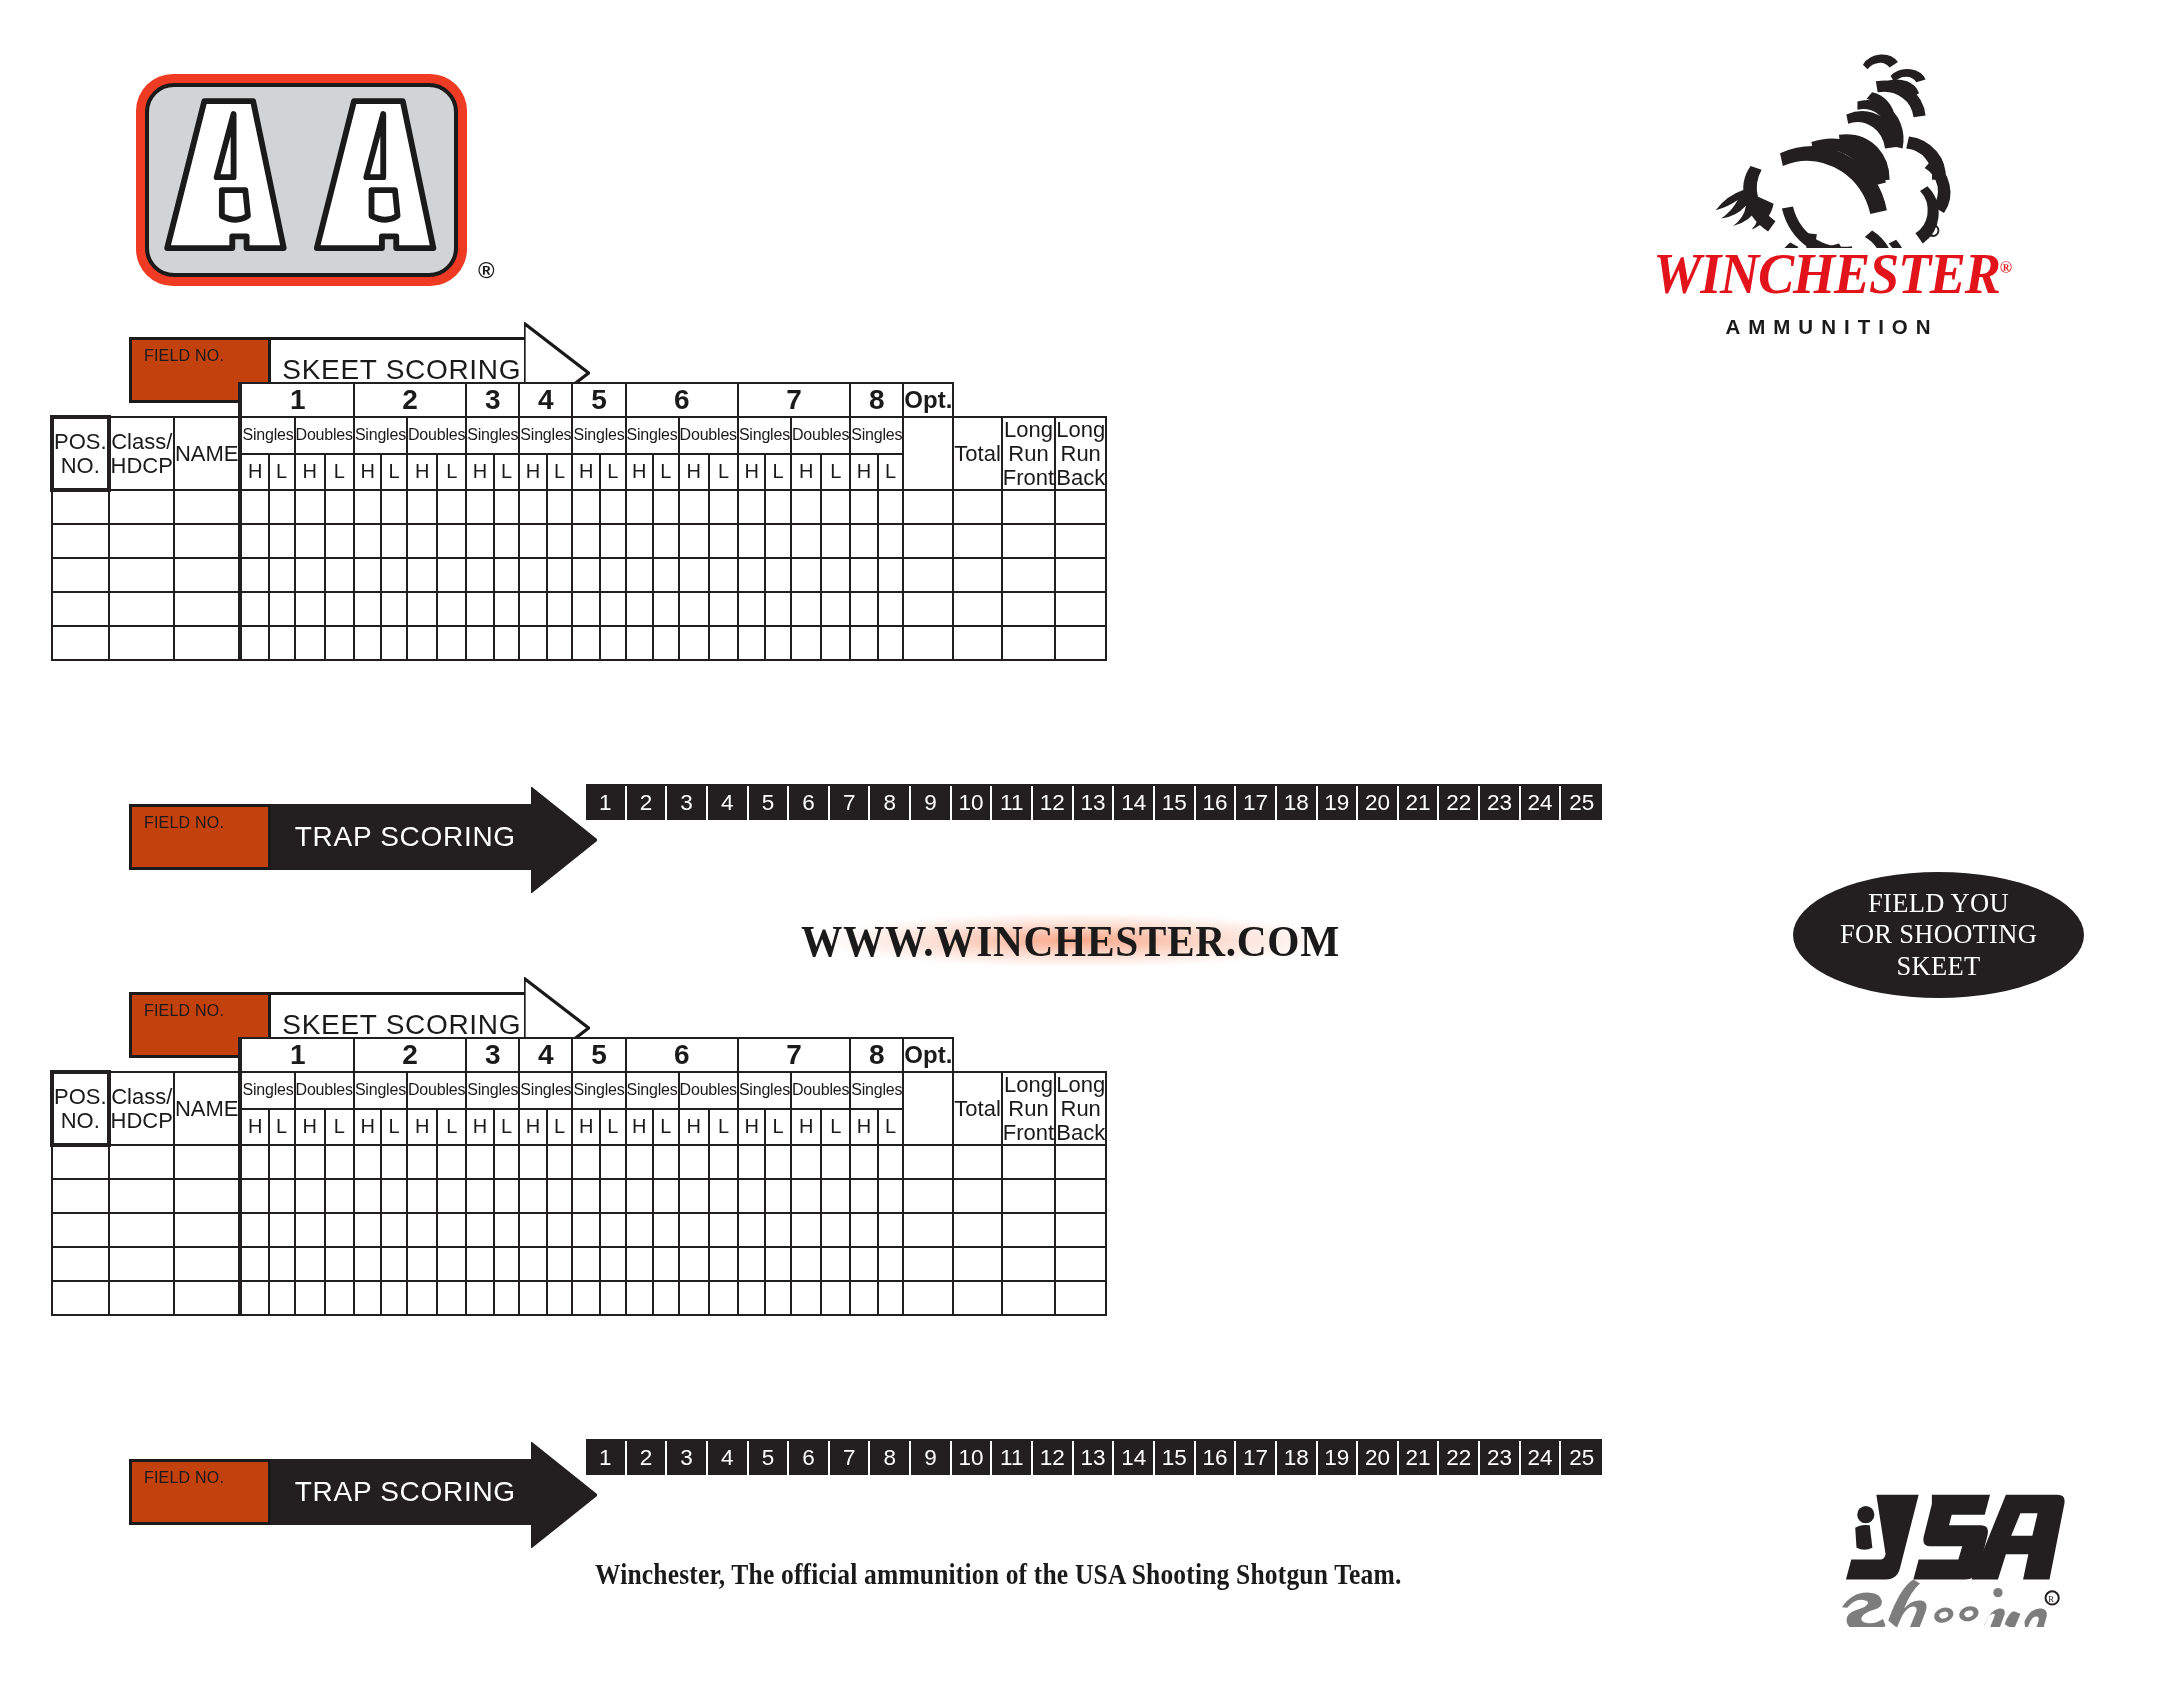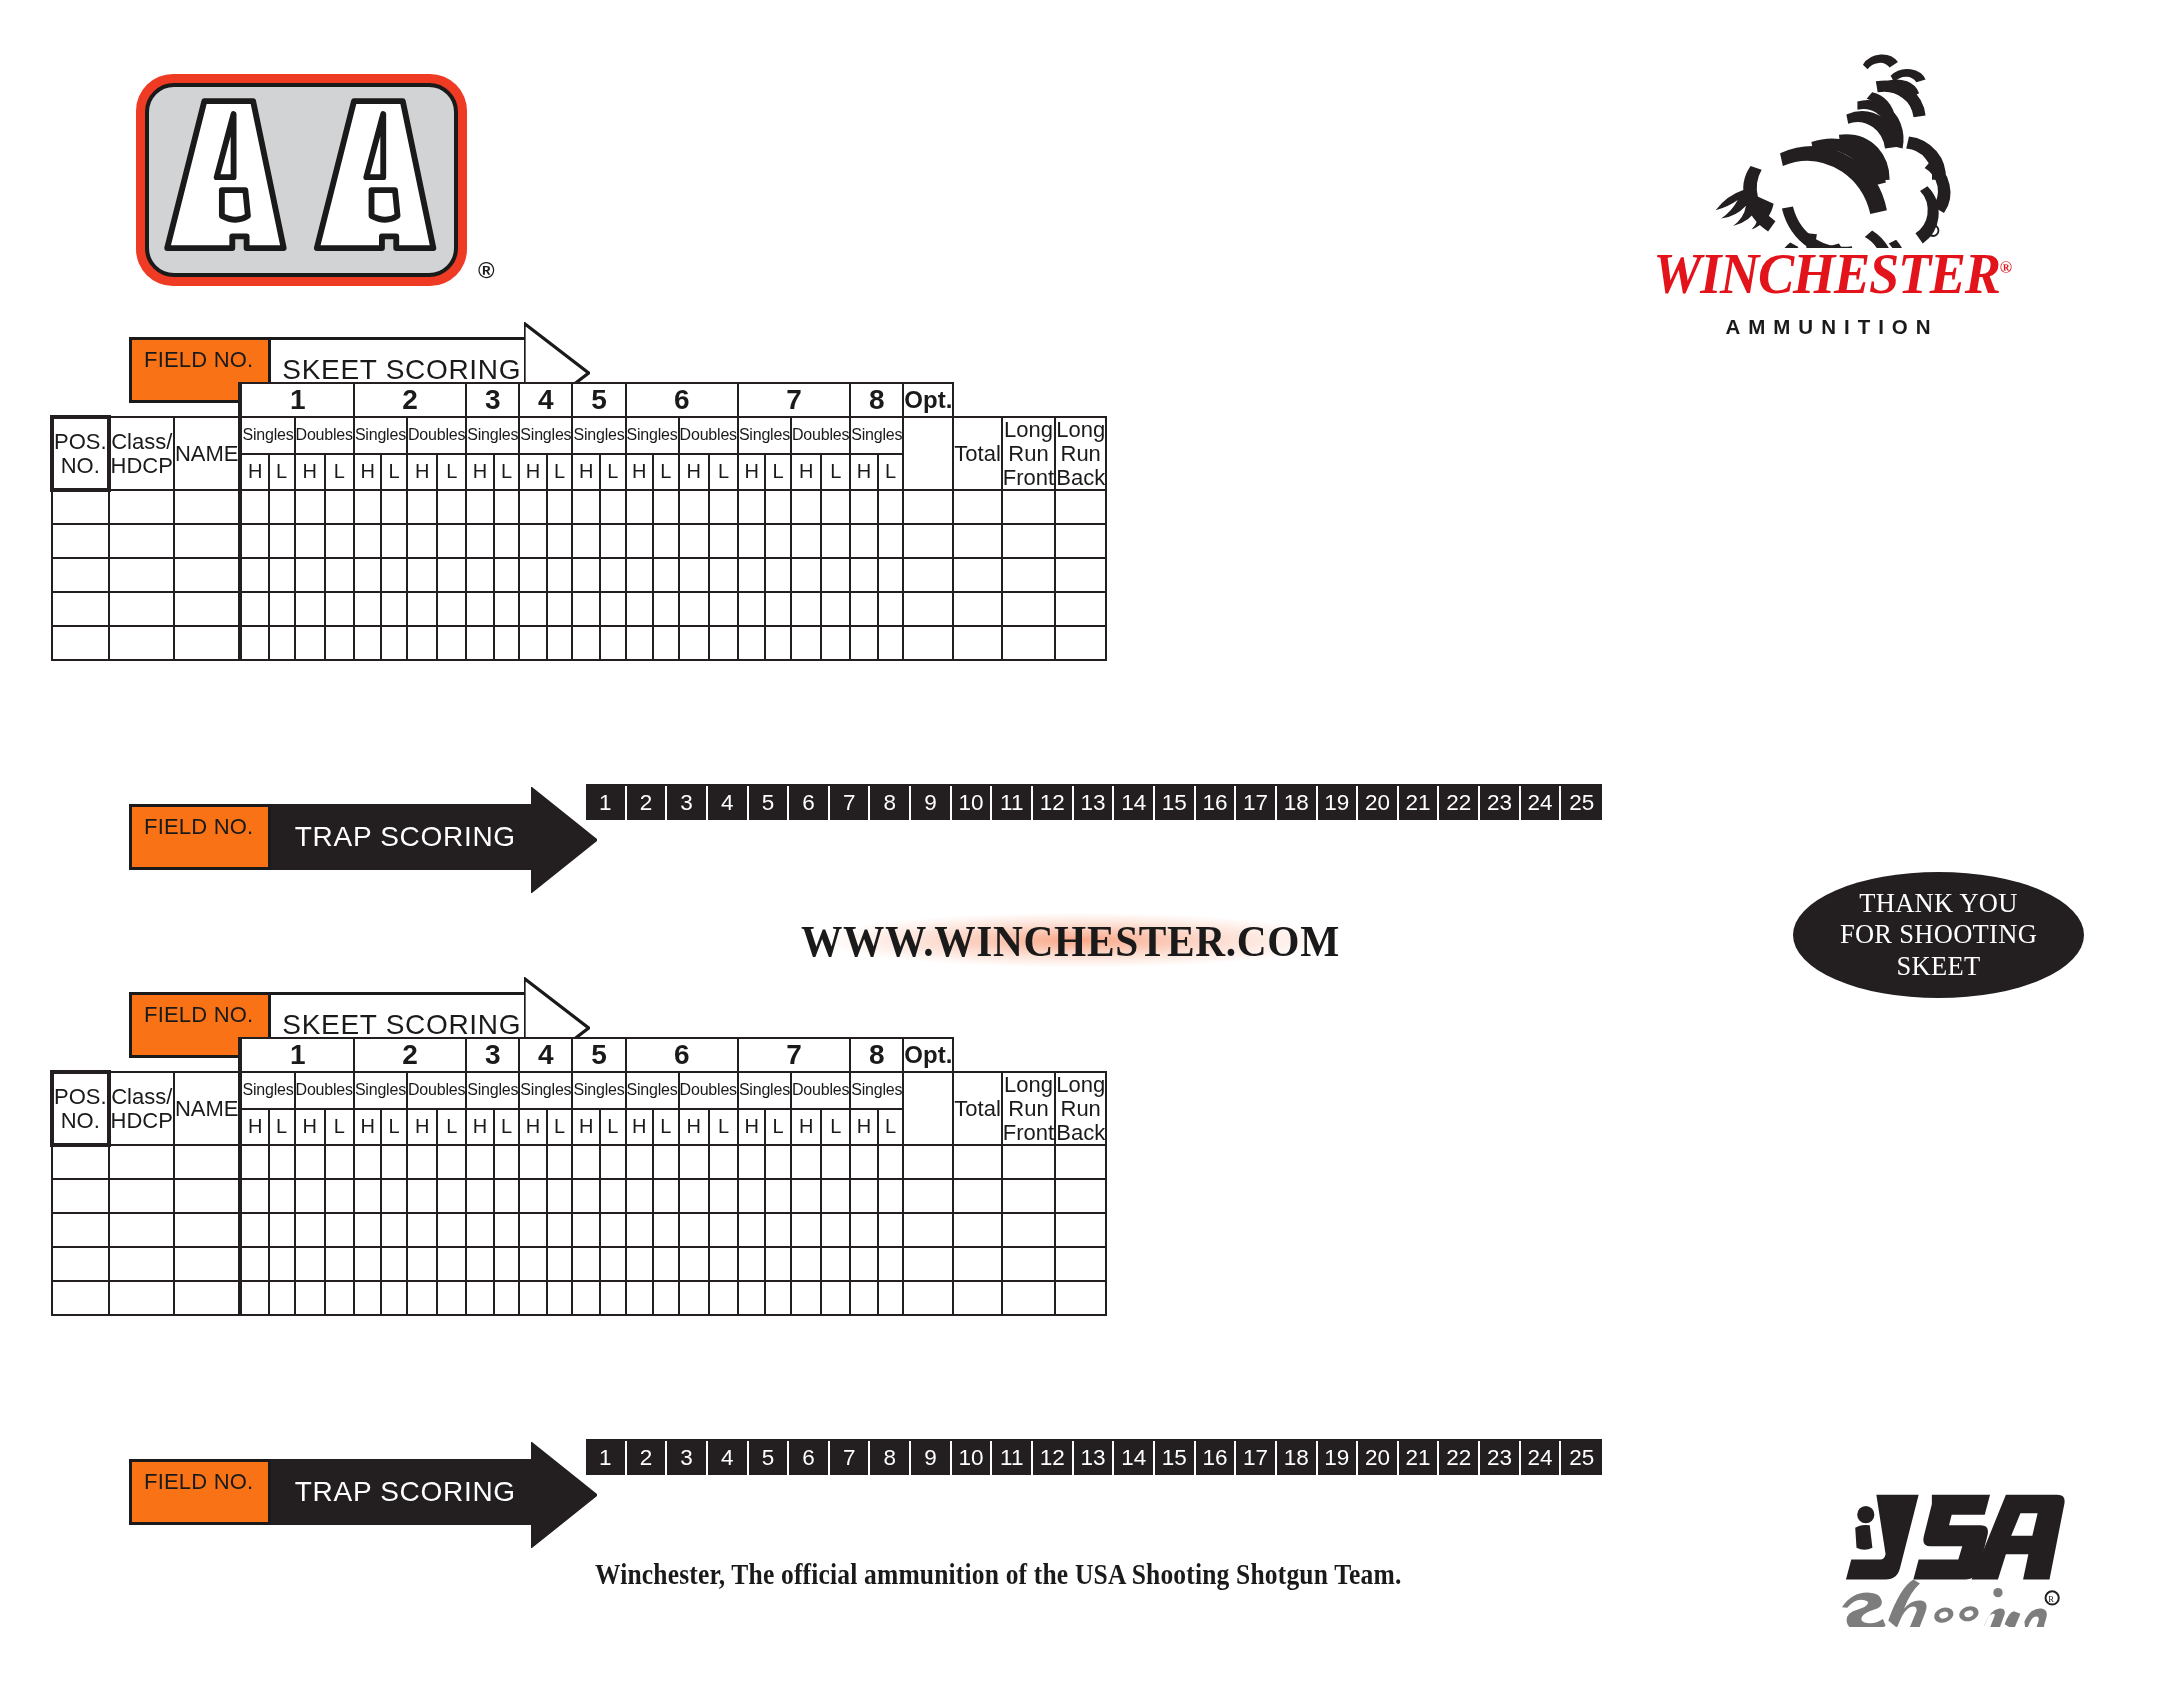--- a/index.html
+++ b/index.html
@@ -73,23 +73,23 @@
   .win-word .reg { font-size:17px; vertical-align:super; font-style:normal; }
   .win-ammo {
     position:absolute; left:0; top:265px; width:370px; text-align:center;
     font-size:20.5px; font-weight:bold; letter-spacing:8px; color:#1a1a1a;
     white-space:nowrap;
   }
 
   
   .banner { position:absolute; height:66px; display:flex; align-items:stretch; }
   .banner .fieldbox {
-    width:142px; border:3.3px solid #1a1a1a; background:#f97316;
+    width:142px; border:3.3px solid #1a1a1a; background:#c2410c;
     display:flex; align-items:flex-start; padding:6.6px 0 0 12px;
-    font-size:22px; letter-spacing:0.2px;
+    font-size:16px; letter-spacing:0.2px;
   }
   .banner .arrowbody {
     position:relative; display:flex; align-items:center; justify-content:center;
     padding-left:6.6px;
   }
   .banner .arrowlabel { font-size:28px; letter-spacing:0.7px; white-space:nowrap; z-index:2; }
 
   
   .banner.skeet .arrowbody { width:258px; border:3.3px solid #1a1a1a; border-left:none; background:#fff; }
   .banner.skeet .head {
@@ -897,21 +897,21 @@
           </svg>
         </div>
       </div>
     </div>
   </div>
 
 <div class="webglow"></div>
 <div class="weburl">WWW.WINCHESTER.COM</div>
 
 <div class="thankyou">
-  <span>THANK YOU</span>
+  <span>FIELD YOU</span>
   <span>FOR SHOOTING</span>
   <span>SKEET</span>
 </div>
 
 <div class="footer-text">Winchester, The official ammunition of the USA Shooting Shotgun Team.</div>
 
 <svg class="usa-logo" viewBox="0 0 350 230">
   <g fill="#231f20">
     <path d="M56 30 L120 30 L92 140 Q88 158 70 158 L10 158 L18 128 L62 128 Q68 128 70 120 Z"></path>
     <path d="M90 30 L150 30 L122 140 L62 140 Z" opacity="0"></path>

